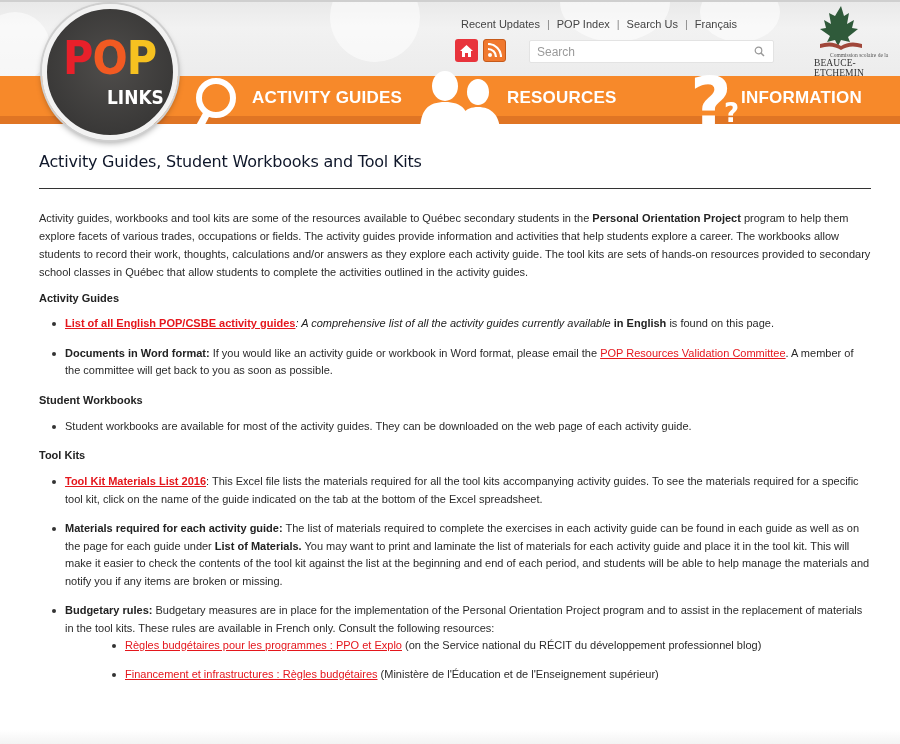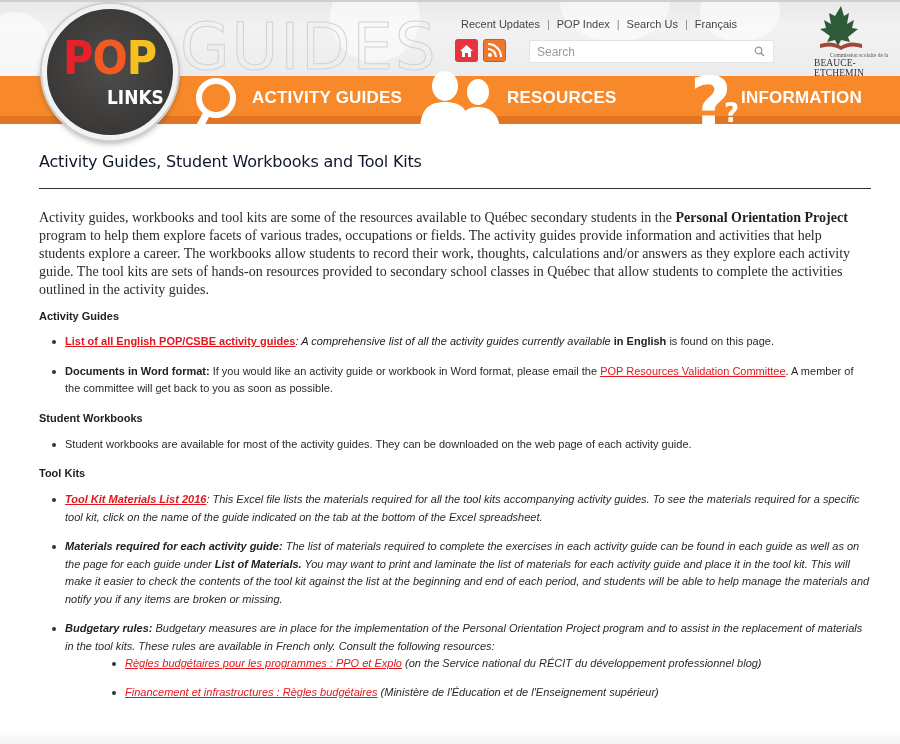--- a/index.html
+++ b/index.html
@@ -56,21 +56,21 @@
 
   .csbe-logo { position: absolute; left: 808px; top: 4px; width: 92px; height: 64px; cursor: pointer; }
   .csbe-small { position: absolute; left: 830px; top: 52px; font-family: "Liberation Serif", serif; font-size: 5.5px; color: #555; }
   .csbe-name { position: absolute; left: 814px; top: 58px; font-family: "Liberation Serif", serif; font-size: 9.5px; color: #333; letter-spacing: 0.1px; }
 
   
   .main { position: absolute; left: 39px; top: 148px; width: 832px; }
   h1 { font-family: "DejaVu Sans", sans-serif; font-weight: normal; font-size: 16px; color: #0f172a; letter-spacing: -0.2px;
     padding-top: 4px; height: 40px; }
   .rule { height: 1px; background: #333; margin-top: 0px; }
-  p.intro { font-size: 14px; line-height: 18px; color: #2a2a2a; margin-top: 20px; font-family: Liberation Serif, serif; }
+  p.intro { font-size: 11px; line-height: 18px; color: #2a2a2a; margin-top: 20px; }
   b, strong { color: #222; }
   h3 { font-size: 11px; font-weight: bold; color: #222; }
   h3.s1 { margin-top: 11px; }
   ul { list-style: none; }
   ul.list li { position: relative; padding-left: 26px; font-size: 11px; line-height: 17.5px; color: #2a2a2a; }
   ul.list li::before { content: ""; position: absolute; left: 13px; top: 7px; width: 4px; height: 4px; border-radius: 50%; background: #333; }
   a.lnk { color: #e4161c; text-decoration: underline; cursor: pointer; }
   a.lnk.bold { font-weight: bold; }
   ul.sub { margin-top: 0px; }
   ul.sub li { position: relative; padding-left: 60px; font-size: 11px; line-height: 17.5px; }
@@ -80,21 +80,20 @@
 </style>
 </head>
 <body>
 
 <div class="header">
   <div class="header-bg">
     <div class="bubble" style="left:-20px;top:10px;width:70px;height:70px;"></div>
     <div class="bubble" style="left:330px;top:-30px;width:90px;height:90px;"></div>
     <div class="bubble" style="left:560px;top:-40px;width:110px;height:80px;"></div>
     <div class="bubble" style="left:700px;top:-20px;width:80px;height:60px;"></div>
-    <div class="guides-watermark">GUIDES</div>
   </div>
 
   <div class="navbar"></div>
   <div class="navbar-shadow"></div>
   <div class="navbar-gap"></div>
 
   <svg class="magnifier-icon" viewBox="0 0 60 70">
     <circle cx="32" cy="24" r="17" fill="none" stroke="#fff" stroke-width="6"></circle>
     <path d="M20 37 L4 66 L12 68 L26 41 Z" fill="#fff"></path>
   </svg>
@@ -174,21 +173,21 @@
       <b>Documents in Word format:</b><span> If you would like an activity guide or workbook in Word format, please email the </span><a class="lnk">POP Resources Validation Committee</a><span>. A member of the committee will get back to you as soon as possible.</span>
     </li>
   </ul>
 
   <h3 style="margin-top:14px;">Student Workbooks</h3>
   <ul class="list" style="margin-top:12px;">
     <li>Student workbooks are available for most of the activity guides. They can be downloaded on the web page of each activity guide.</li>
   </ul>
 
   <h3 style="margin-top:14px;">Tool Kits</h3>
-  <ul class="list" style="margin-top:12px;font-style:italic;">
+  <ul class="list" style="margin-top:12px;">
     <li style="margin-bottom:12px;">
       <a class="lnk bold">Tool Kit Materials List 2016</a><span>: This Excel file lists the materials required for all the tool kits accompanying activity guides. To see the materials required for a specific tool kit, click on the name of the guide indicated on the tab at the bottom of the Excel spreadsheet.</span>
     </li>
     <li style="margin-bottom:12px;">
       <b>Materials required for each activity guide:</b><span> The list of materials required to complete the exercises in each activity guide can be found in each guide as well as on the page for each guide under </span><b>List of Materials.</b><span> You may want to print and laminate the list of materials for each activity guide and place it in the tool kit. This will make it easier to check the contents of the tool kit against the list at the beginning and end of each period, and students will be able to help manage the materials and notify you if any items are broken or missing.</span>
     </li>
     <li>
       <b>Budgetary rules:</b><span> Budgetary measures are in place for the implementation of the Personal Orientation Project program and to assist in the replacement of materials in the tool kits. These rules are available in French only. Consult the following resources:</span>
       <ul class="sub">
         <li style="margin-bottom:11px;">

